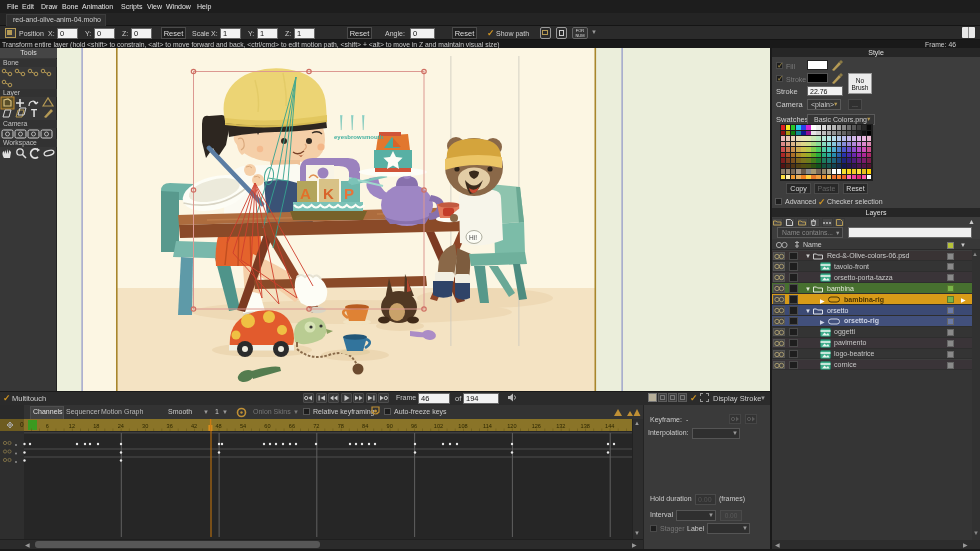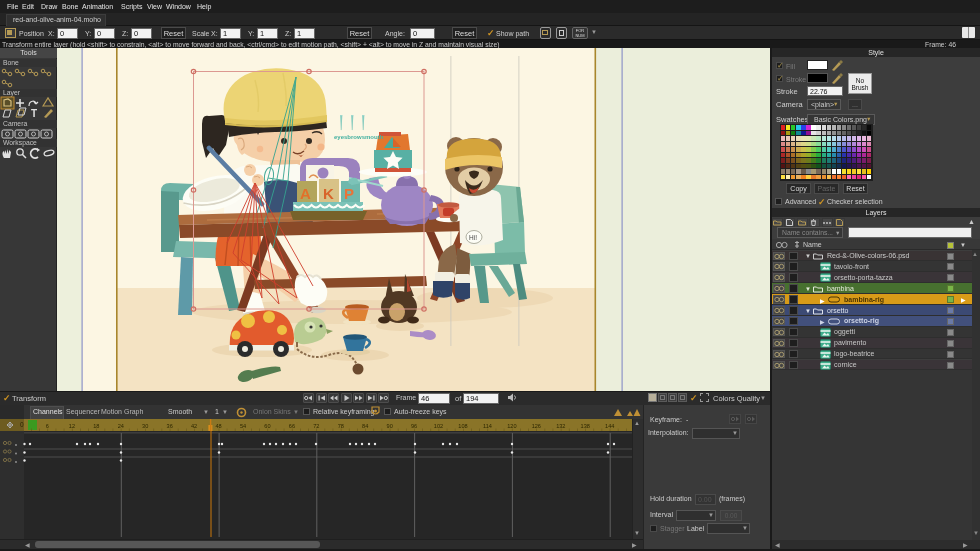--- a/index.html
+++ b/index.html
@@ -694,21 +694,21 @@
 <div class="ab" style="left:772px;top:370px;width:200px;height:170px;background:#353535;"></div>
 <div class="ab" style="left:972px;top:250px;width:8px;height:290px;background:#313131;"></div>
 <div class="ab txt" style="left:973px;top:530px;font-size:6px;color:#888;">▼</div>
 <div class="ab txt" style="left:972px;top:251px;font-size:6px;color:#888;">▲</div>
 <div class="ab" style="left:772px;top:540px;width:208px;height:9px;background:#2d2d2d;"></div>
 <div class="ab txt" style="left:775px;top:541px;font-size:6px;color:#999;">◀</div>
 <div class="ab txt" style="left:963px;top:541px;font-size:6px;color:#999;">▶</div>
 <div class="ab" style="left:0;top:549px;width:980px;height:2px;background:#1a1a1a;"></div>
 <div class="ab" style="left:0;top:391px;width:770px;height:14px;background:#2b2b2b;border-top:1px solid #1a1a1a;"></div>
 <div class="ab ocheck" style="left:3px;top:392.5px;font-size:9px;">✓</div>
-<div class="ab txt" style="left:12px;top:394px;font-size:7.5px;color:#ccc;">Transform</div>
+<div class="ab txt" style="left:12px;top:394px;font-size:7.5px;color:#ccc;">Multitouch</div>
 <div class="ab" style="left:303px;top:392.5px;width:11px;height:10px;background:#383838;border:1px solid #4c4c4c;border-radius:1px;"></div>
 <svg class="ab" style="left:303px;top:392.5px;" width="11" height="10" viewBox="0 0 11 10">
       <circle cx="3.2" cy="5" r="1.6" fill="none" stroke="#c8c8c8" stroke-width="1"></circle>
       <path d="M9 2.5 L5.5 5 L9 7.5 Z" fill="#c8c8c8"></path>
     </svg>
 <div class="ab" style="left:315.5px;top:392.5px;width:11px;height:10px;background:#383838;border:1px solid #4c4c4c;border-radius:1px;"></div>
 <svg class="ab" style="left:315.5px;top:392.5px;" width="11" height="10" viewBox="0 0 11 10">
       <rect x="2.5" y="2.5" width="1.2" height="5" fill="#c8c8c8"></rect>
       <path d="M9 2.5 L4.5 5 L9 7.5 Z" fill="#c8c8c8"></path>
     </svg>
@@ -744,21 +744,21 @@
     </svg>
 <div class="ab" style="left:648px;top:393px;width:9px;height:9px;background:#b8b09a;border:1px solid #777;"></div>
 <div class="ab" style="left:658px;top:393px;width:9px;height:9px;background:#3e3e3e;border:1px solid #5a5a5a;"></div>
 <div class="ab" style="left:660px;top:395px;width:5px;height:5px;border:1px solid #777;border-radius:0.5px;"></div>
 <div class="ab" style="left:668px;top:393px;width:9px;height:9px;background:#3e3e3e;border:1px solid #5a5a5a;"></div>
 <div class="ab" style="left:670px;top:395px;width:5px;height:5px;border:1px solid #777;border-radius:0.5px;"></div>
 <div class="ab" style="left:678px;top:393px;width:9px;height:9px;background:#3e3e3e;border:1px solid #5a5a5a;"></div>
 <div class="ab" style="left:680px;top:395px;width:5px;height:5px;border:1px solid #777;border-radius:0.5px;"></div>
 <div class="ab ocheck" style="left:690px;top:392.5px;font-size:9px;">✓</div>
 <div class="ab" style="left:700px;top:393px;width:9px;height:9px;border:1px dashed #999;"></div>
-<div class="ab txt" style="left:713px;top:394px;font-size:7.5px;color:#ccc;">Colors Quality</div>
+<div class="ab txt" style="left:713px;top:394px;font-size:7.5px;color:#ccc;">Display Stroke</div>
 <div class="ab txt" style="left:760px;top:395px;font-size:6px;color:#999;">▼</div>
 <div class="ab" style="left:0;top:405px;width:643px;height:14px;background:#333333;"></div>
 <div class="ab" style="left:0;top:405px;width:24px;height:14px;background:#2a2a2a;"></div>
 <div class="ab" style="left:30px;top:406px;width:34px;height:13px;background:#424242;border:1px solid #4e4e4e;border-bottom:none;"></div>
 <div class="ab txt" style="left:33px;top:408px;font-size:7px;color:#e0e0e0;">Channels</div>
 <div class="ab txt" style="left:66px;top:408px;font-size:7px;color:#b8b8b8;">Sequencer</div>
 <div class="ab txt" style="left:101px;top:408px;font-size:7px;color:#b8b8b8;">Motion Graph</div>
 <div class="ab txt" style="left:168px;top:408px;font-size:7px;color:#ccc;">Smooth</div>
 <div class="ab txt" style="left:203px;top:409px;font-size:6px;color:#999;">▼</div>
 <div class="ab txt" style="left:215px;top:408px;font-size:7px;color:#ccc;">1</div>

